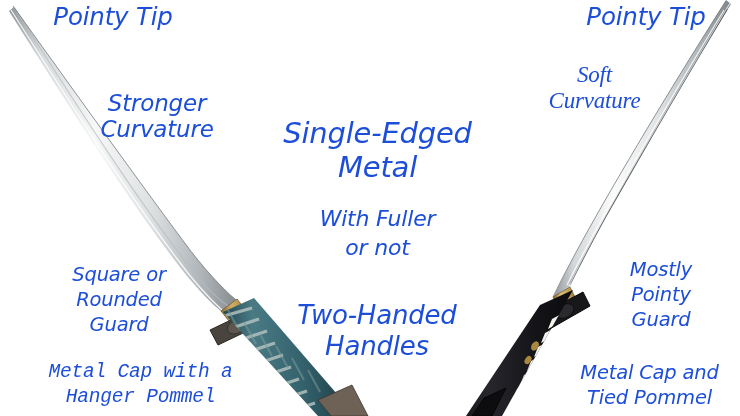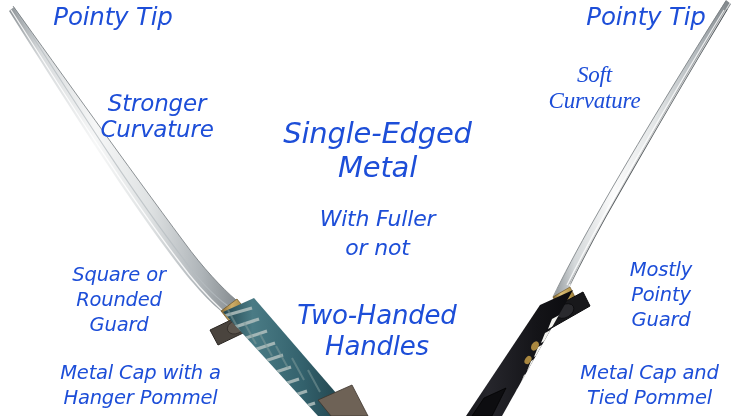--- a/index.html
+++ b/index.html
@@ -82,20 +82,21 @@
     left: 588px; top: 258px;
     width: 146px;
     font-size: 19.5px;
     line-height: 1.28;
   }
   .lbl-pommel-left {
     left: 28px; top: 360px;
     width: 225px;
     font-size: 19.5px;
     line-height: 1.3;
+    font-family: Liberation Mono, monospace;
   }
   .lbl-pommel-right {
     left: 562px; top: 360px;
     width: 175px;
     font-size: 19.5px;
     line-height: 1.3;
     text-align: center;
   }
 </style>
 </head>

